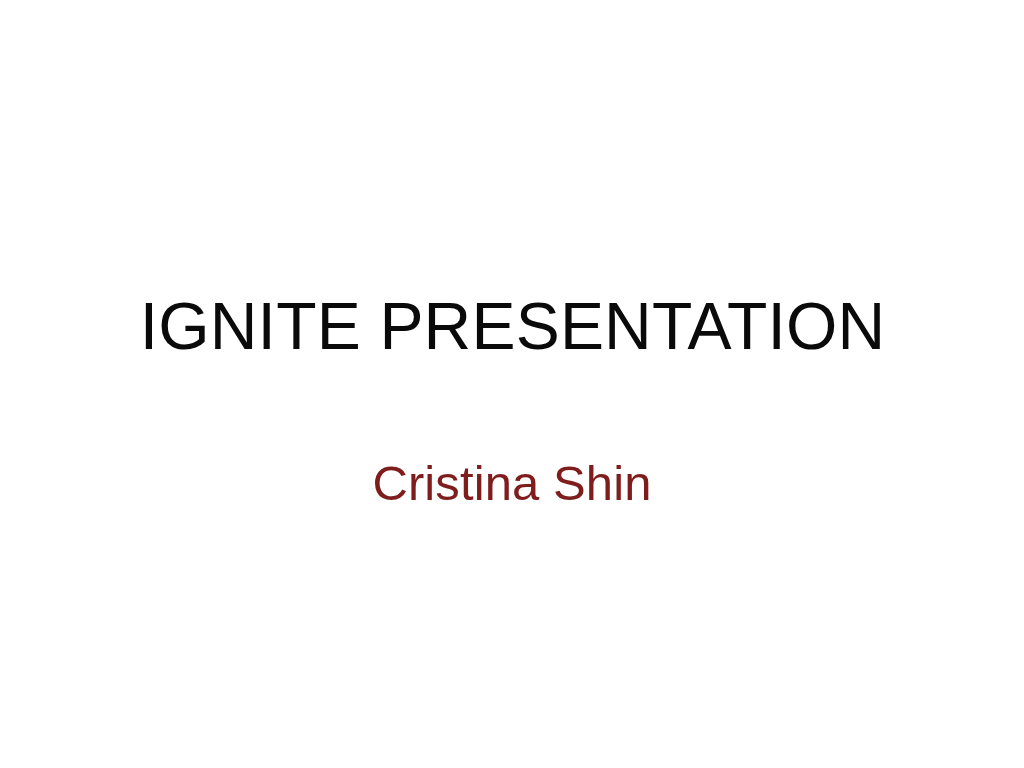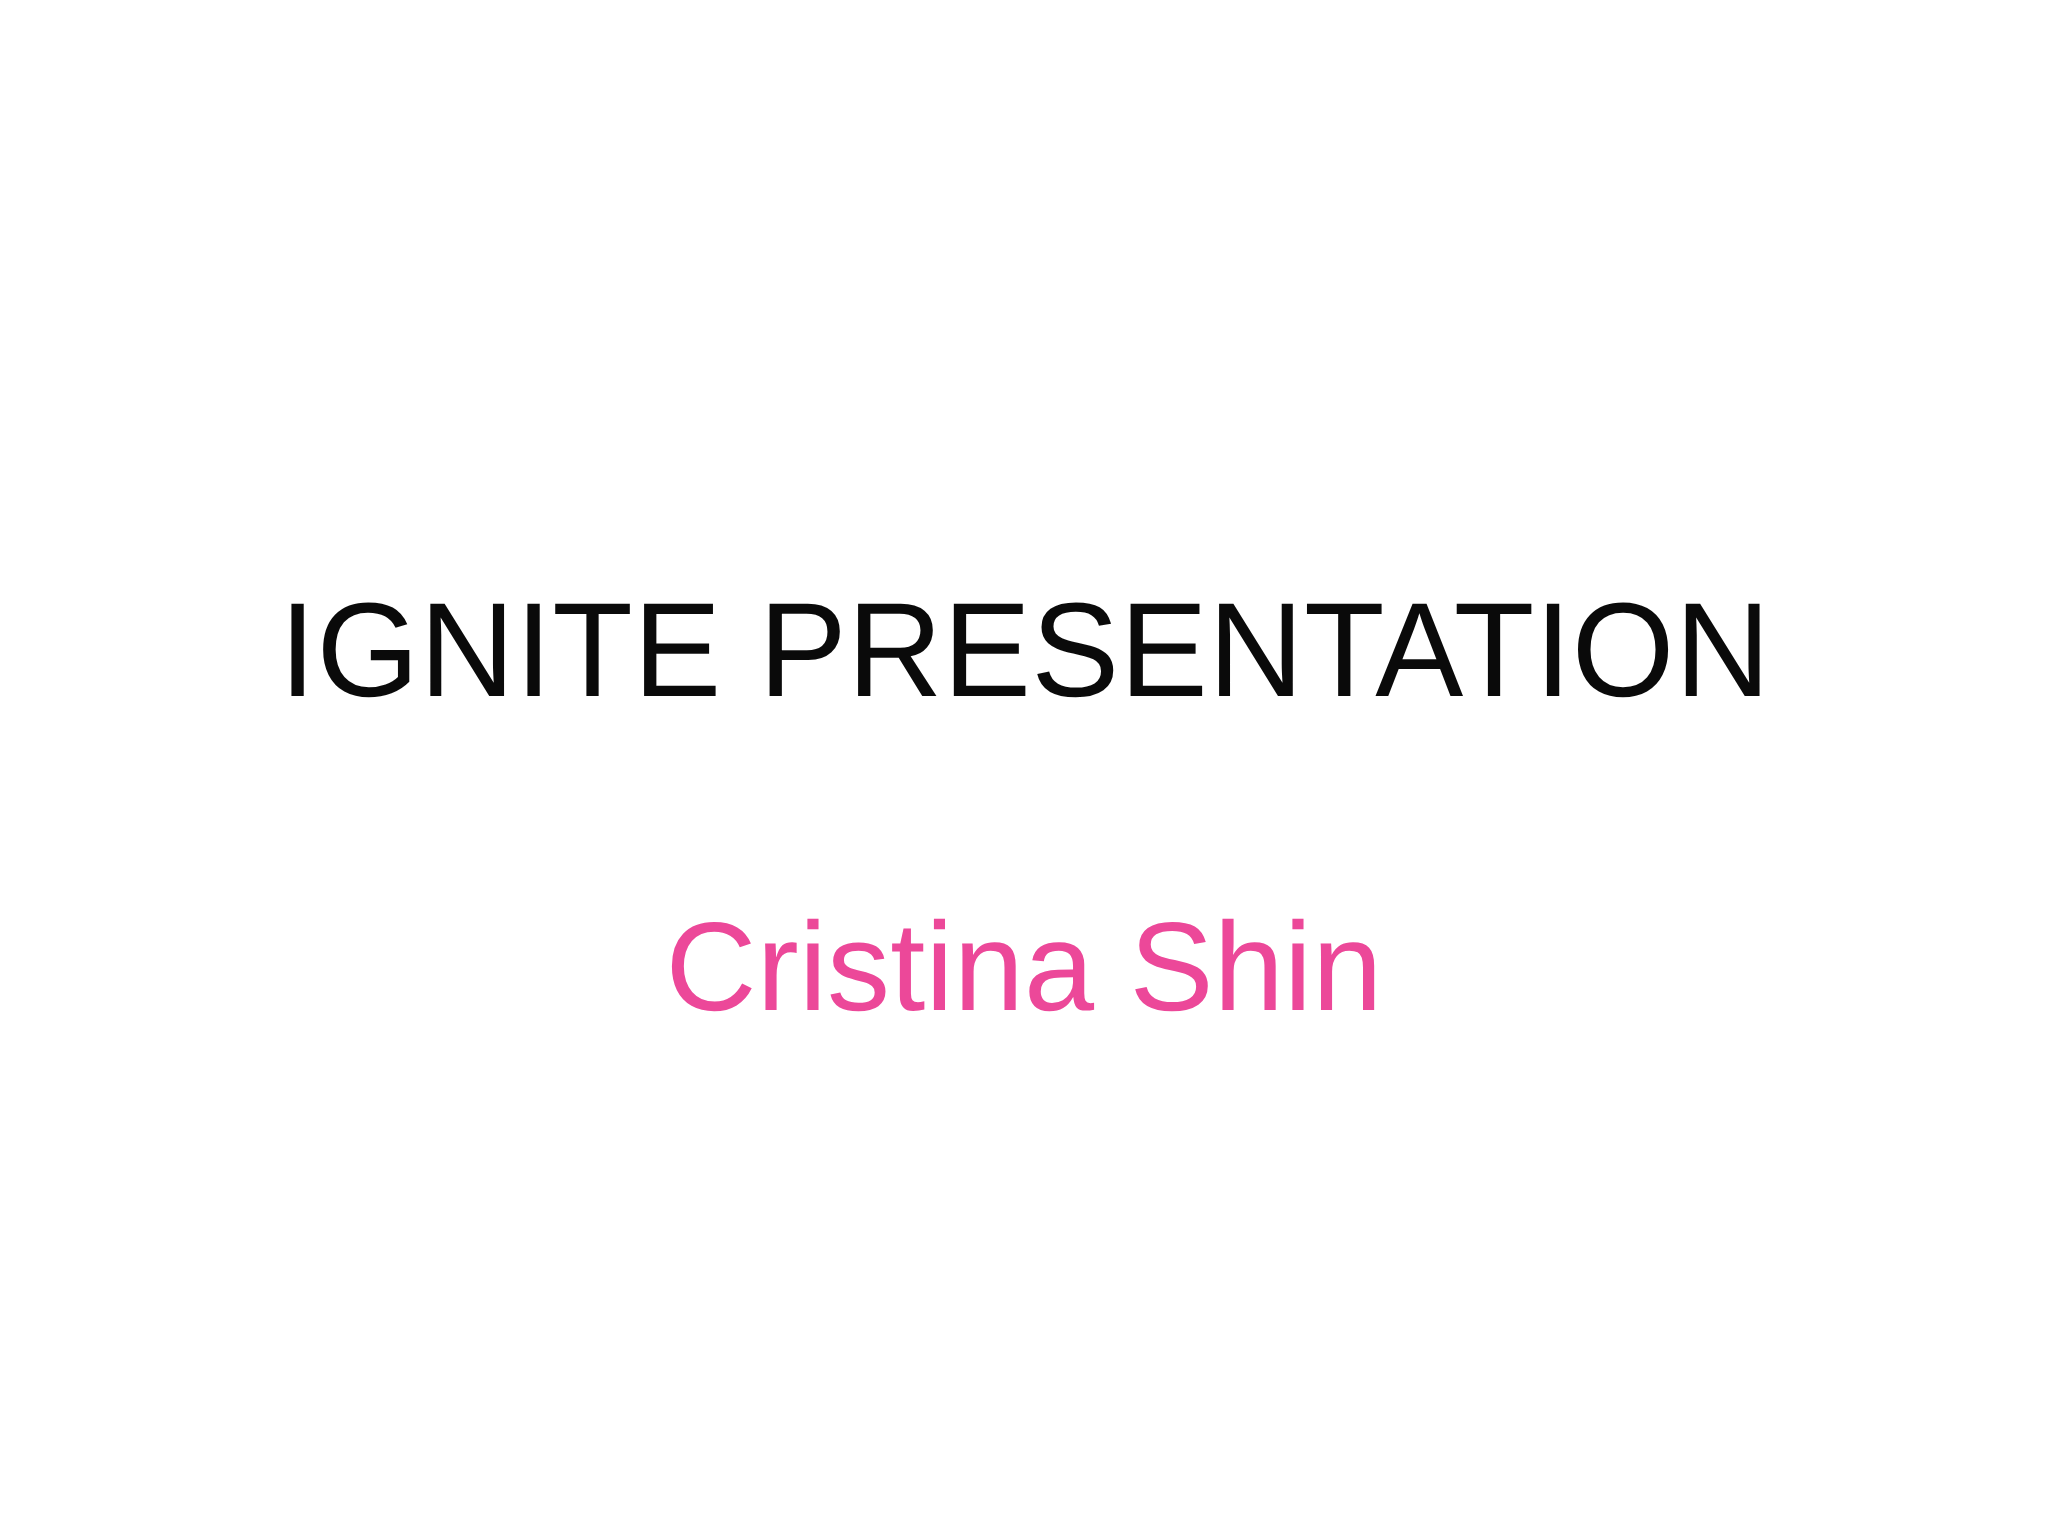--- a/index.html
+++ b/index.html
@@ -55,24 +55,24 @@
     width: 832px;
     height: 64px;
     display: flex;
     align-items: center;
     justify-content: center;
     text-align: center;
   }
 
   #slide-subtitle {
     font-family: "Liberation Sans", sans-serif;
-    font-size: 63px;
+    font-size: 49px;
     font-weight: 400;
     line-height: 1.05;
-    color: #ec4899;
+    color: #7f1d1d;
     letter-spacing: 0.1px;
     white-space: nowrap;
   }
 </style>
 </head>
 <body>
 
 <div id="slide">
 
   <div id="title-placeholder">

